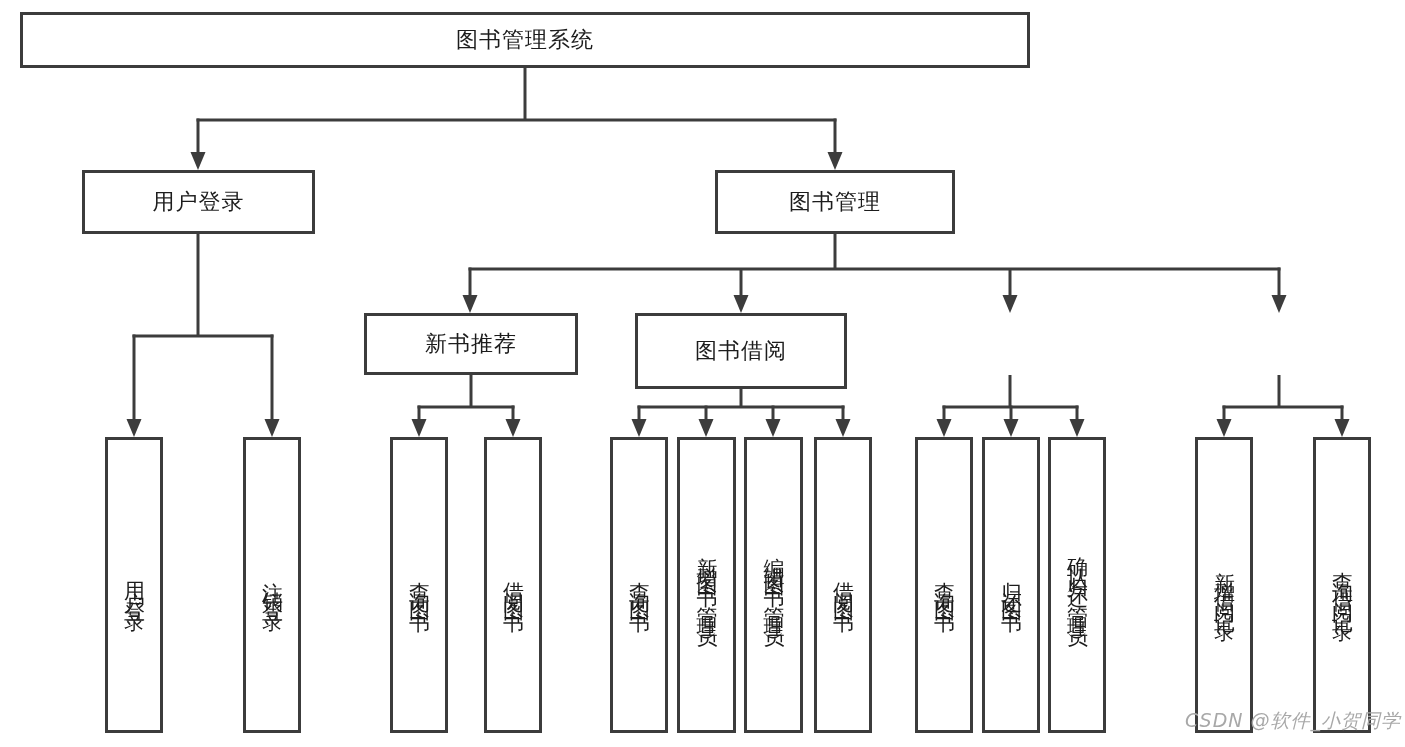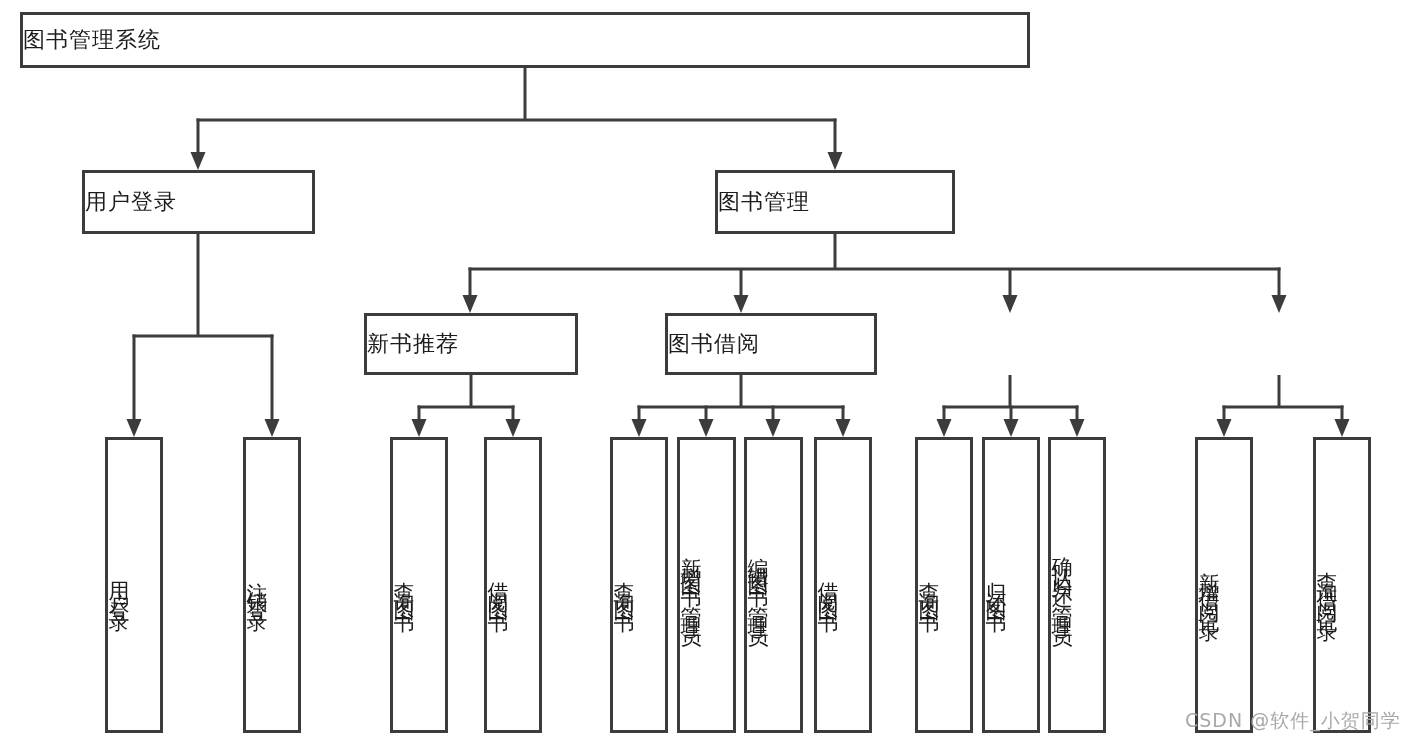--- a/index.html
+++ b/index.html
@@ -17,21 +17,21 @@
     left: 0; top: 0;
     width: 1405px;
     height: 747px;
   }
   .node {
     position: absolute;
     background: #ffffff;
     border: 3px solid #3c3c3c;
     display: flex;
     align-items: center;
-    justify-content: flex-start;
+    justify-content: center;
     color: #1c1c1c;
     font-size: 22px;
     letter-spacing: 1px;
     white-space: nowrap;
   }
   .leaf .vtext {
     writing-mode: vertical-rl;
     font-size: 21px;
     line-height: 1;
     letter-spacing: 10px;
@@ -39,20 +39,21 @@
   }
   .watermark {
     position: absolute;
     left: 1185px;
     top: 708px;
     font-size: 19px;
     letter-spacing: 1px;
     color: #a8a8a8;
     white-space: nowrap;
     z-index: 5;
+    font-style: italic;
   }
 </style>
 </head>
 <body>
 
 <div id="canvas">
 
   <svg id="connectors" viewBox="0 0 1405 747" xmlns="http://www.w3.org/2000/svg">
     <g stroke="#3c3c3c" stroke-width="3" fill="none">
 
@@ -126,21 +127,21 @@
   <div class="node" style="left:82px;top:170px;width:233px;height:64px">
     <span>用户登录</span>
   </div>
   <div class="node" style="left:364px;top:313px;width:214px;height:62px">
     <span>新书推荐</span>
   </div>
 
   <div class="node" style="left:715px;top:170px;width:240px;height:64px">
     <span>图书管理</span>
   </div>
-  <div class="node" style="left:665px;top:313px;width:212px;height:62px">
+  <div class="node" style="left:635px;top:313px;width:212px;height:76px">
     <span>图书借阅</span>
   </div>
 
   <div class="node leaf" style="left:105px;top:437px;width:58px;height:296px">
     <span class="vtext">用户登录</span>
   </div>
   <div class="node leaf" style="left:243px;top:437px;width:58px;height:296px">
     <span class="vtext">注销登录</span>
   </div>
 

